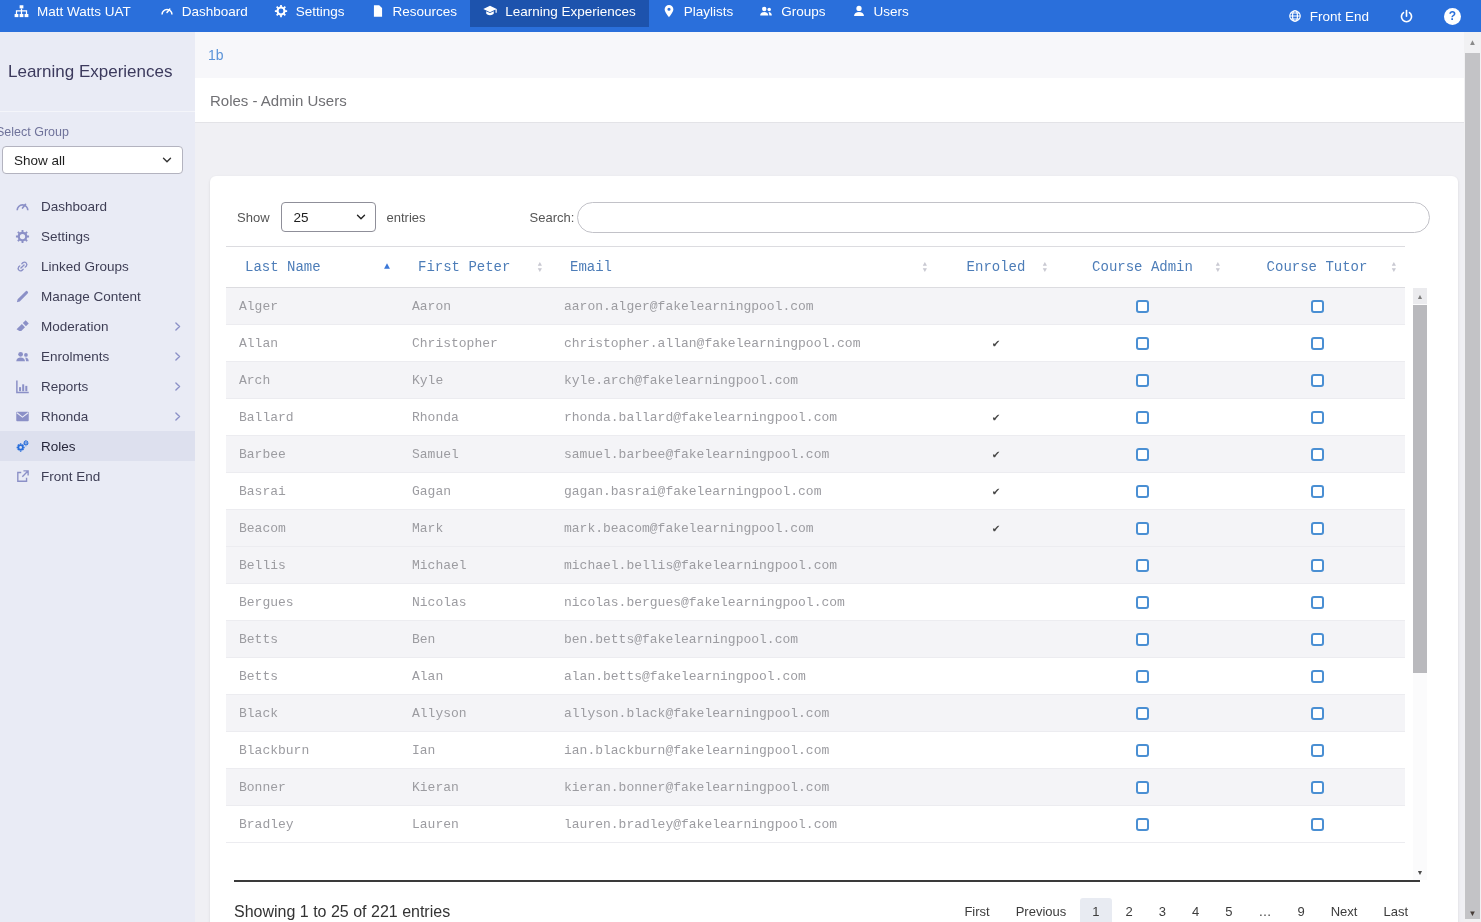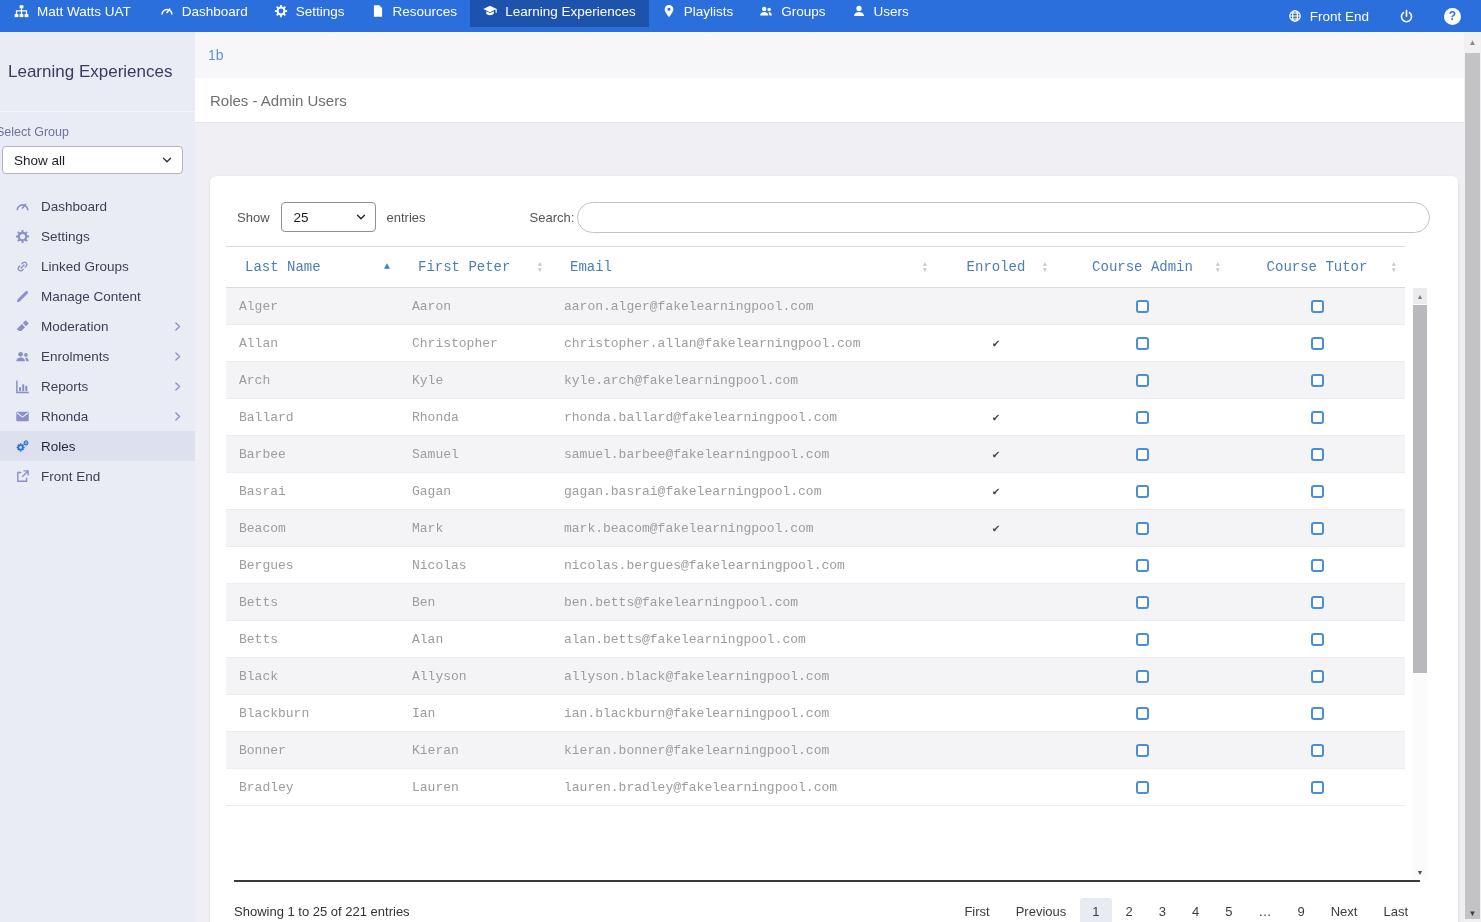--- a/index.html
+++ b/index.html
@@ -79,21 +79,21 @@
   .tbl-scrollbar { position:absolute; left:1203px; top:112px; width:14px; height:592px; background:#fbfbfc; }
   .sb-btn { position:absolute; left:0; width:14px; height:16px; display:flex; align-items:center; justify-content:center;
             font-size:7px; color:#7d7d7d; }
   .sb-btn.up { top:0; background:#ebebee; }
   .sb-btn.down { bottom:0; color:#4b4b4b; }
   .sb-thumb { position:absolute; left:0; top:17px; width:14px; height:368px; background:#b9b9bd; }
 
   
   .tfooter { position:absolute; left:24px; top:704px; width:1186px; border-top:2px solid #3a3a3a;
              display:flex; align-items:center; justify-content:space-between; padding-top:16px; }
-  .summary { font-size:13px; color:#333; }
+  .summary { font-size:16px; color:#333; }
   .pagination { display:flex; align-items:center; }
   .page-item { padding:6px 12px; font-size:13px; color:#3c3c3c; cursor:pointer; border-radius:3px; margin-left:2px; }
   .page-item.current { background:#e8ebf2; }
 
   
   .page-scrollbar { position:absolute; right:0; top:32px; width:17px; height:890px; background:#f1f1f3; z-index:40; }
   .psb-btn { position:absolute; left:0; width:17px; height:17px; display:flex; align-items:center; justify-content:center;
              font-size:8px; color:#8a8a8a; }
   .psb-btn.up { top:2px; }
   .psb-btn.down { bottom:0; color:#463c37; }
@@ -490,20 +490,32 @@
               <span class="cb"></span>
             </div>
           </div>
           <div class="trow odd">
             <div class="td left" style="width:173px">Beacom</div>
             <div class="td left" style="width:152px">Mark</div>
             <div class="td left" style="width:385px">mark.beacom@fakelearningpool.com</div>
             <div class="td center" style="width:120px">
               <span class="check">✔</span>
             </div>
+            <div class="td center" style="width:173px">
+              <span class="cb"></span>
+            </div>
+            <div class="td center" style="width:176px">
+              <span class="cb"></span>
+            </div>
+          </div>
+          <div class="trow odd">
+            <div class="td left" style="width:173px">Bellis</div>
+            <div class="td left" style="width:152px">Michael</div>
+            <div class="td left" style="width:385px">michael.bellis@fakelearningpool.com</div>
+            <div class="td center" style="width:120px"></div>
             <div class="td center" style="width:173px">
               <span class="cb"></span>
             </div>
             <div class="td center" style="width:176px">
               <span class="cb"></span>
             </div>
           </div>
           <div class="trow">
             <div class="td left" style="width:173px">Bergues</div>
             <div class="td left" style="width:152px">Nicolas</div>

